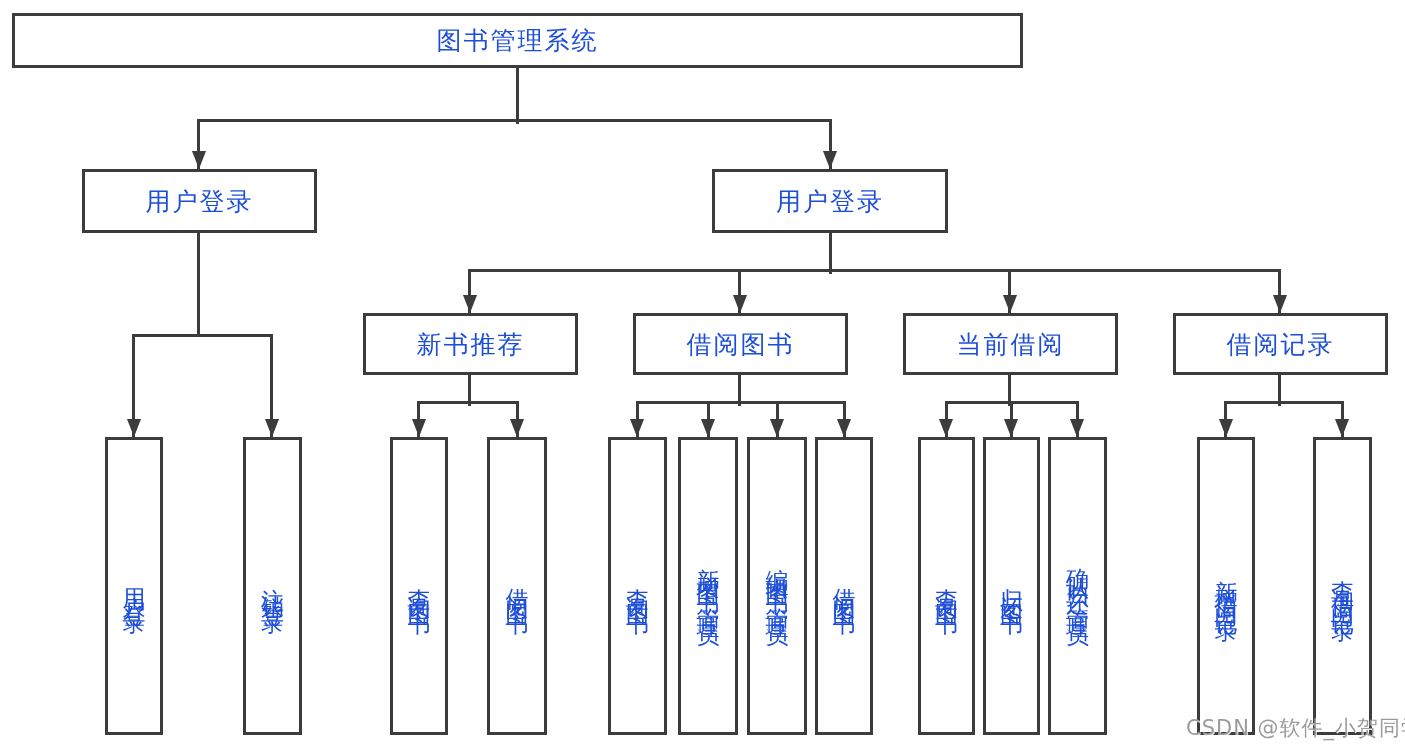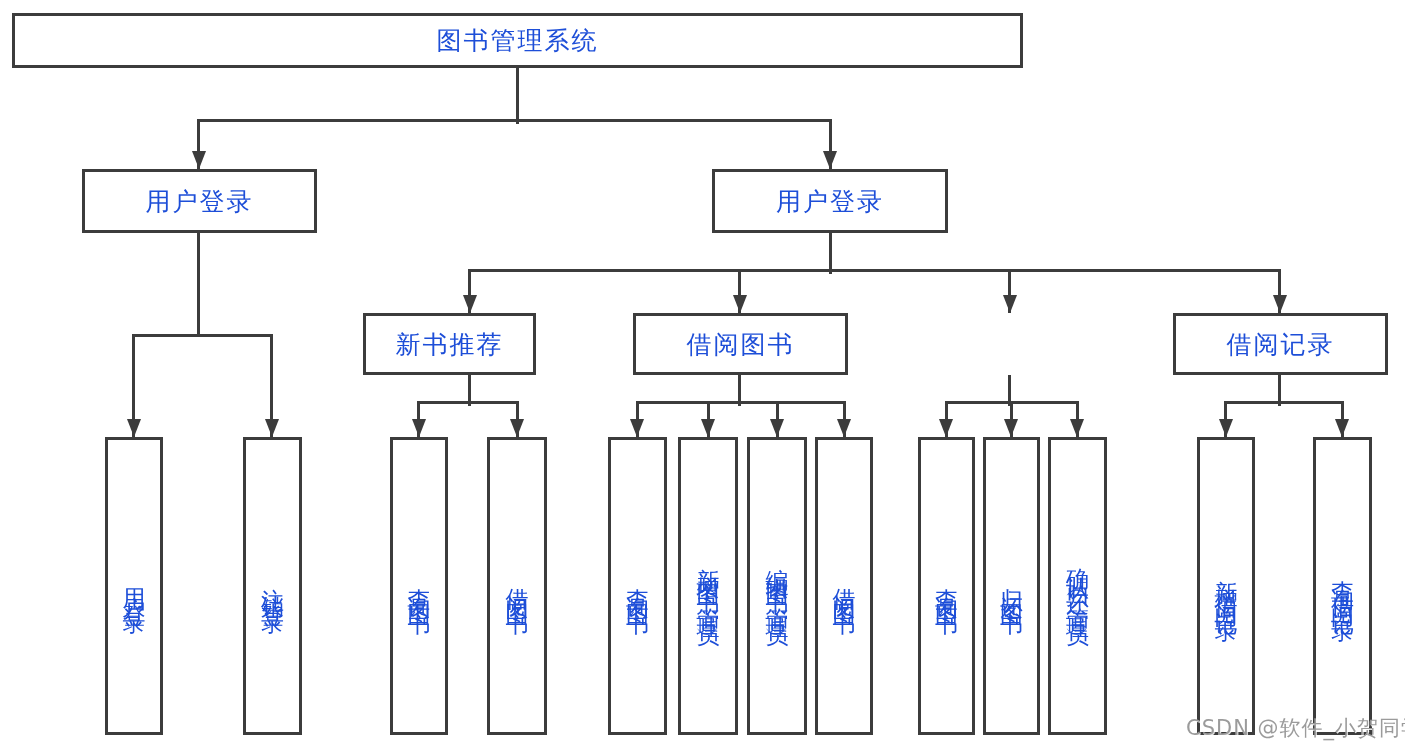--- a/index.html
+++ b/index.html
@@ -36,22 +36,23 @@
 </head>
 <body>
 
 <div class="stage">
 
   <div class="box hbox" style="left:12px; top:13px; width:1011px; height:55px;">图书管理系统</div>
 
   <div class="box hbox" style="left:82px; top:169px; width:235px; height:64px;">用户登录</div>
   <div class="box hbox" style="left:712px; top:169px; width:236px; height:64px;">用户登录</div>
 
-  <div class="box hbox" style="left:363px; top:313px; width:173px; height:62px;">新书推荐</div>
+  <div class="box hbox" style="left:363px; top:313px; width:215px; height:62px;">新书推荐</div>
   <div class="box hbox" style="left:633px; top:313px; width:215px; height:62px;">借阅图书</div>
+  <div class="box hbox" style="left:903px; top:313px; width:215px; height:62px;">当前借阅</div>
   <div class="box hbox" style="left:1173px; top:313px; width:215px; height:62px;">借阅记录</div>
 
   <div class="box vbox" style="left:105px; top:437px; width:58px; height:298px;">用户登录</div>
   <div class="box vbox" style="left:243px; top:437px; width:59px; height:298px;">注销登录</div>
 
   <div class="box vbox" style="left:390px; top:437px; width:58px; height:298px;">查询图书</div>
   <div class="box vbox" style="left:487px; top:437px; width:60px; height:298px;">借阅图书</div>
 
   <div class="box vbox" style="left:608px; top:437px; width:59px; height:298px;">查询图书</div>
   <div class="box vbox" style="left:678px; top:437px; width:60px; height:298px;">新增图书（管理员）</div>

